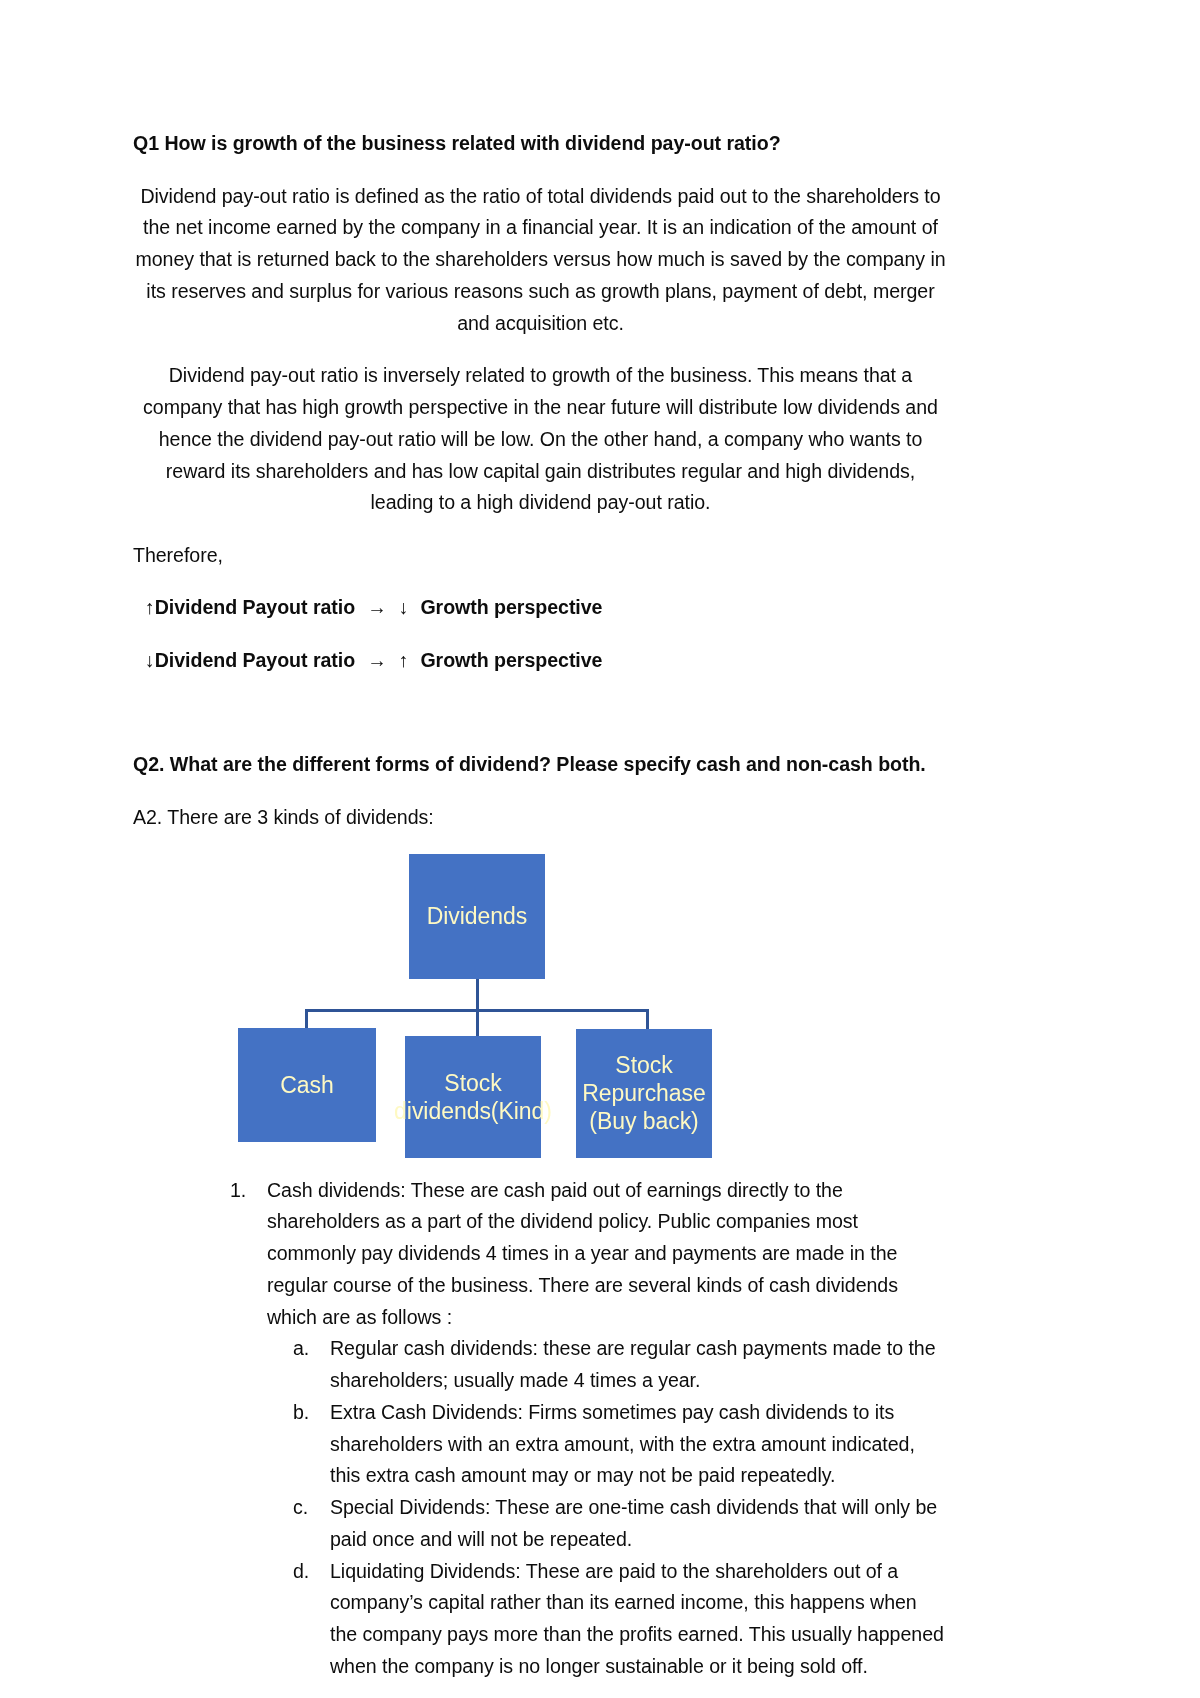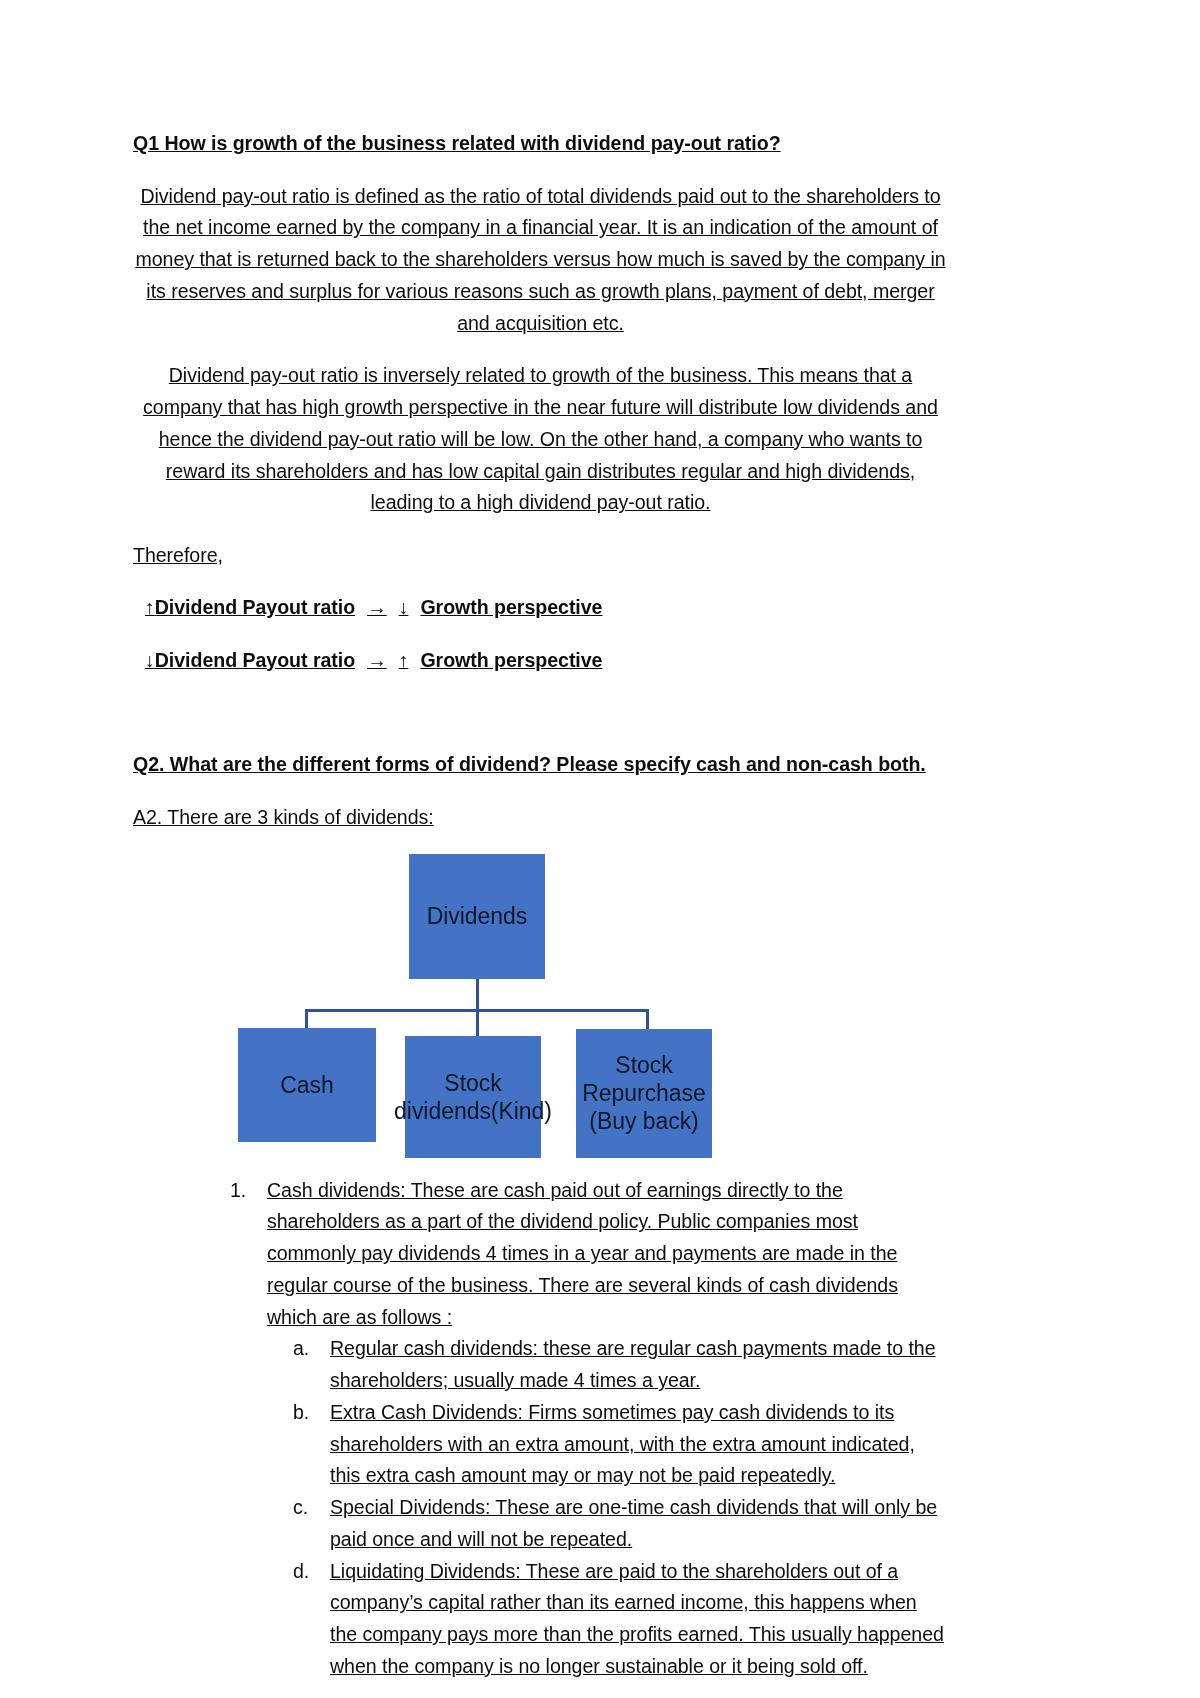--- a/index.html
+++ b/index.html
@@ -14,21 +14,20 @@
     color: #0d0d0d;
     overflow: hidden;
   }
   .page {
     position: relative;
     width: 1170px;
     height: 1698px;
     background: #ffffff;
     box-sizing: border-box;
     padding: 128px 222px 0 133px;
-    text-decoration: underline;
   }
   .doc-body {
     font-size: 19.6px;
     line-height: 1.62;
     letter-spacing: -0.05px;
   }
   p.para {
     margin: 0 0 21px 0;
     text-align: center;
   }
@@ -53,21 +52,21 @@
   
   .diagram {
     position: relative;
     width: 100%;
     height: 305px;
     margin: 8px 0 16px 0;
   }
   .node {
     position: absolute;
     background: #4472c4;
-    color: #0f172a;
+    color: #fef9c3;
     display: flex;
     align-items: center;
     justify-content: center;
     text-align: center;
     font-size: 23px;
     line-height: 1.22;
     box-sizing: border-box;
     padding: 4px 22px;
   }
   .node-root {

